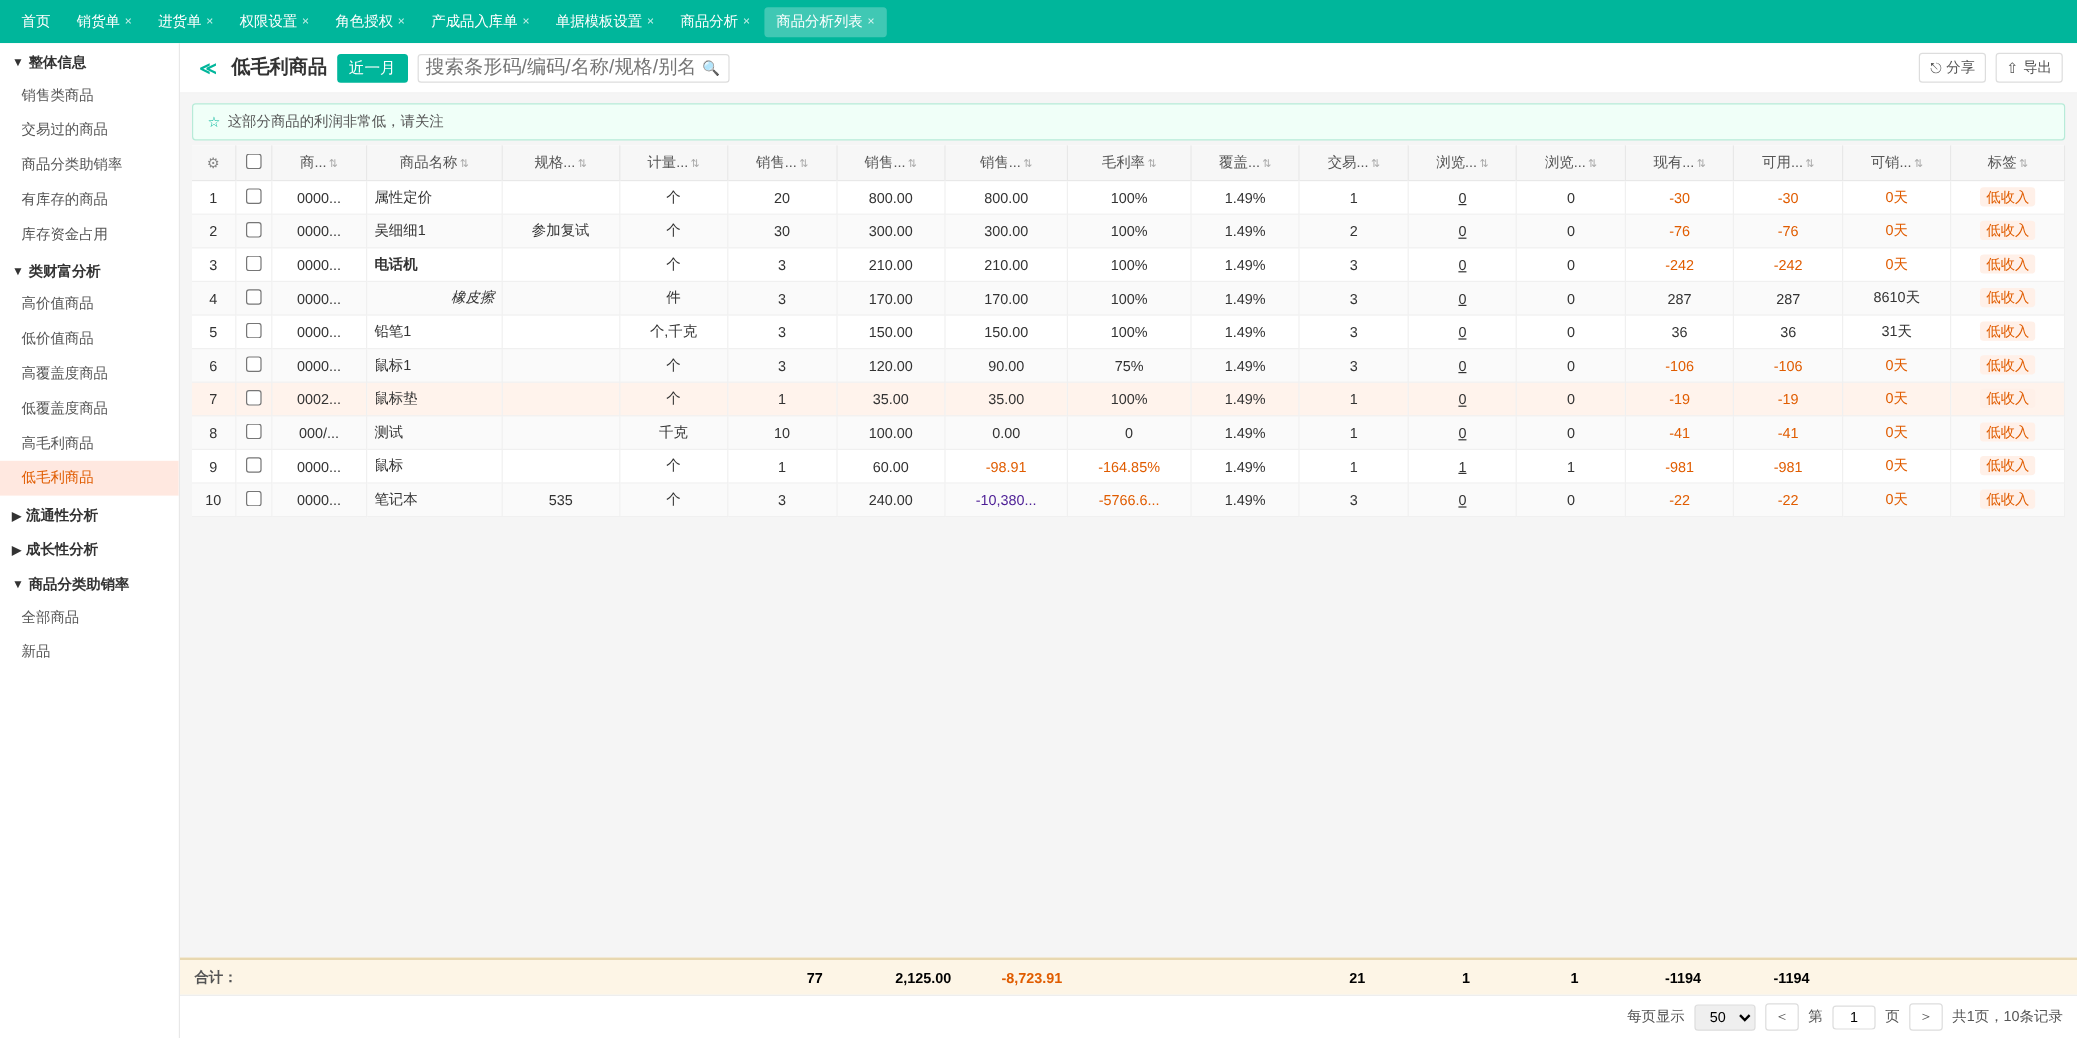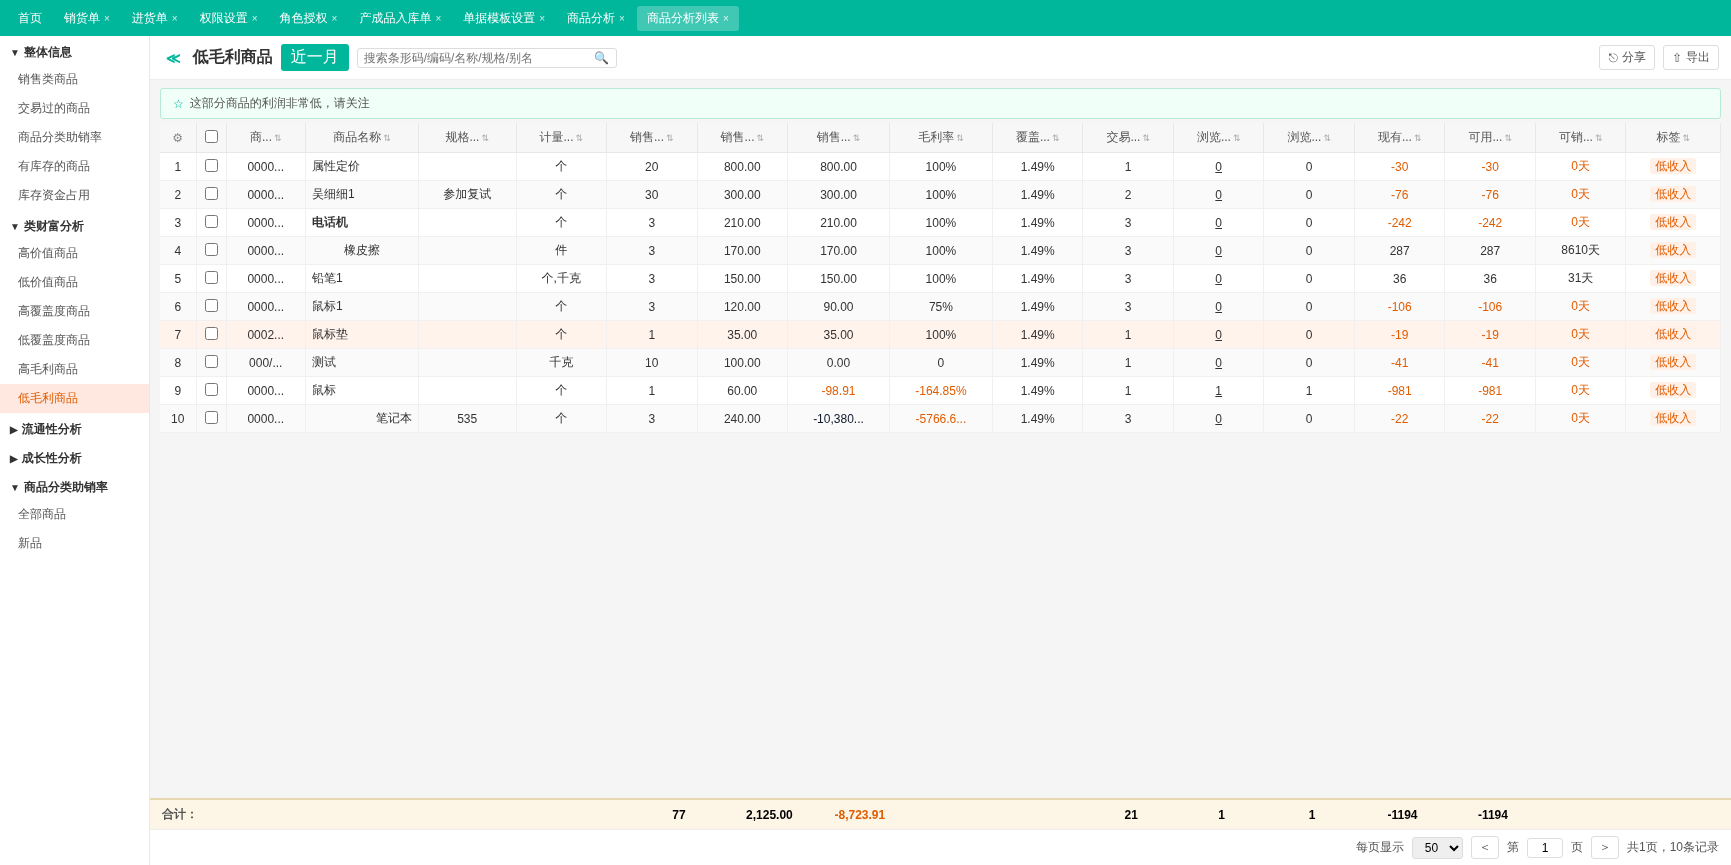--- a/index.html
+++ b/index.html
@@ -81,35 +81,35 @@
       font-weight: bold;
       color: #333;
     }
     .filter-btn {
       background: #00b69b;
       color: #fff;
       border: none;
       padding: 3px 10px;
       border-radius: 3px;
       cursor: pointer;
-      font-size: 16px;
+      font-size: 13px;
     }
     .search-box {
       display: flex;
       align-items: center;
       border: 1px solid #ddd;
       border-radius: 3px;
       padding: 2px 6px;
       flex: 1;
       max-width: 260px;
     }
     .search-box input {
       border: none;
       outline: none;
-      font-size: 12px;
+      font-size: 16px;
       width: 100%;
       color: #999;
     }
     .header-actions {
       margin-left: auto;
       display: flex;
       gap: 8px;
     }
     .action-btn {
       display: flex;
@@ -518,21 +518,21 @@
       <td>0</td>
       <td style="color:#e05c00;">-242</td>
       <td style="color:#e05c00;">-242</td>
       <td style="color:#e05c00;">0天</td>
       <td><span class="tag-low-income">低收入</span></td>
     </tr>
             <tr>
       <td>4</td>
       <td><input type="checkbox" style=""></td>
       <td>0000...</td>
-      <td style="text-align:center;">橡皮擦</td>
+      <td style="text-align:right;font-style:italic;">橡皮擦</td>
       <td></td>
       <td>件</td>
       <td>3</td>
       <td>170.00</td>
       <td>170.00</td>
       <td>100%</td>
       <td>1.49%</td>
       <td>3</td>
       <td><span class="underline">0</span></td>
       <td>0</td>
@@ -638,26 +638,26 @@
       <td>1</td>
       <td style="color:#e05c00;">-981</td>
       <td style="color:#e05c00;">-981</td>
       <td style="color:#e05c00;">0天</td>
       <td><span class="tag-low-income">低收入</span></td>
     </tr>
             <tr>
       <td>10</td>
       <td><input type="checkbox" style=""></td>
       <td>0000...</td>
-      <td style="text-align:right;margin-top:37px;">笔记本</td>
+      <td style="text-align:left;margin-top:37px;">笔记本</td>
       <td>535</td>
       <td>个</td>
       <td>3</td>
       <td>240.00</td>
-      <td style="color:#0f172a;">-10,380...</td>
+      <td style="color:#4c1d95;">-10,380...</td>
       <td style="color:#e05c00;">-5766.6...</td>
       <td>1.49%</td>
       <td>3</td>
       <td><span class="underline">0</span></td>
       <td>0</td>
       <td style="color:#e05c00;">-22</td>
       <td style="color:#e05c00;">-22</td>
       <td style="color:#e05c00;">0天</td>
       <td><span class="tag-low-income">低收入</span></td>
     </tr>

